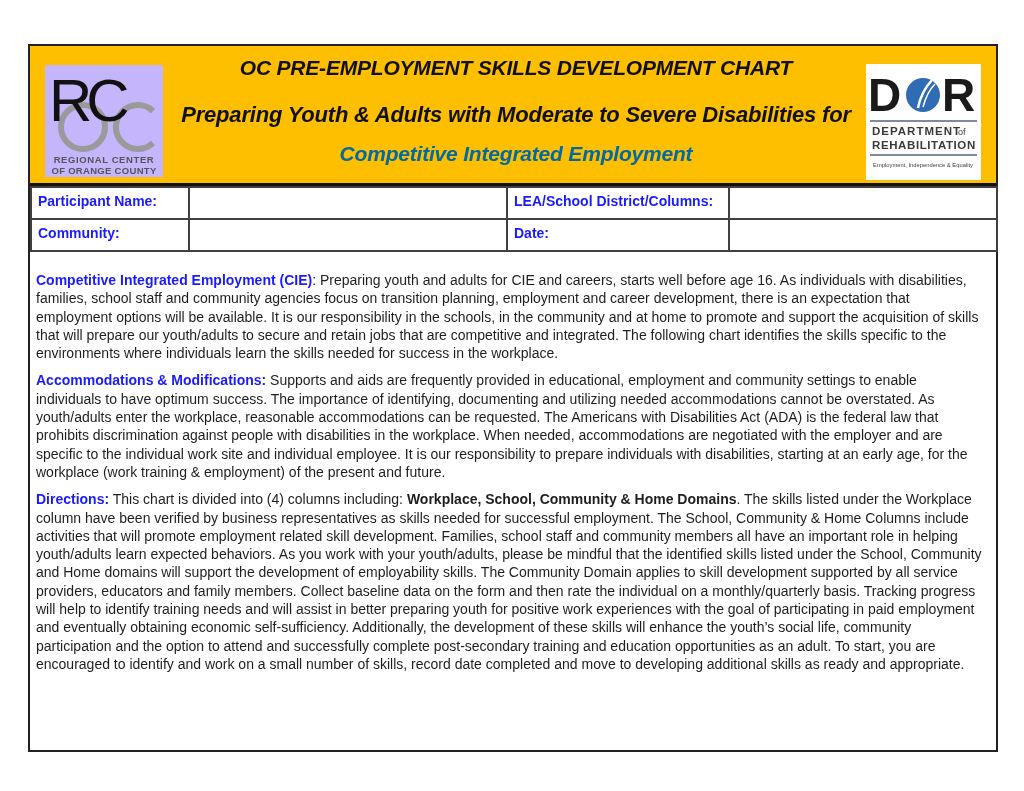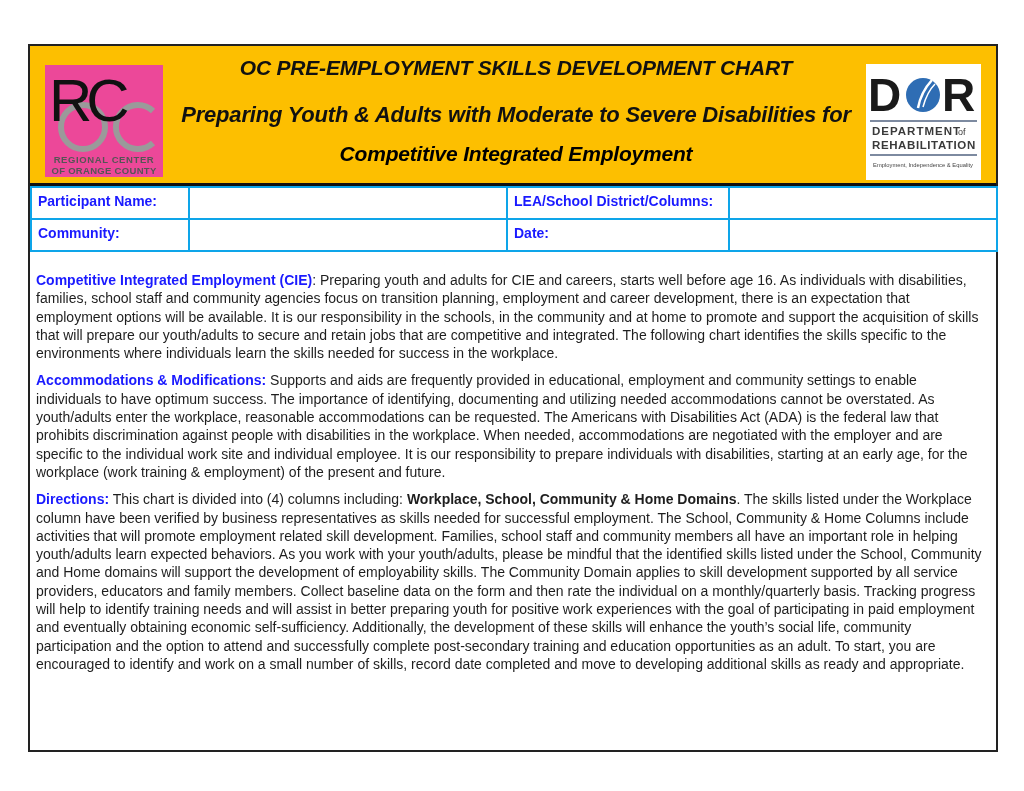--- a/index.html
+++ b/index.html
@@ -34,21 +34,21 @@
       background: #fdbf00;
       border-bottom: 3px solid #111;
       box-sizing: border-box;
     }
     .logo-rcoc {
       position: absolute;
       left: 15px;
       top: 19px;
       width: 118px;
       height: 112px;
-      background: #ec4899;
+      background: #c4b5fd;
     }
     .logo-rcoc svg { display: block; }
     .logo-dor {
       position: absolute;
       left: 836px;
       top: 18px;
       width: 115px;
       height: 116px;
       background: #ffffff;
     }
@@ -79,34 +79,34 @@
       font-size: 22px;
       color: #111;
       letter-spacing: -0.2px;
     }
     .title-cie {
       position: absolute;
       left: 0; right: 0;
       top: 96px;
       font-weight: bold;
       font-size: 21px;
-      color: #000000;
+      color: #0369a1;
       letter-spacing: -0.2px;
     }
     
     .info-table {
       position: absolute;
       left: 0;
       top: 140px;
       width: 966px;
       border-collapse: collapse;
       table-layout: fixed;
     }
     .info-table td {
-      border: 2px solid #0ea5e9;
+      border: 2px solid #404040;
       height: 32px;
       padding: 0 6px;
       box-sizing: border-box;
       vertical-align: top;
       font-weight: bold;
       font-size: 14px;
       color: #1a1aff;
     }
     .info-table td .lbl {
       display: block;

